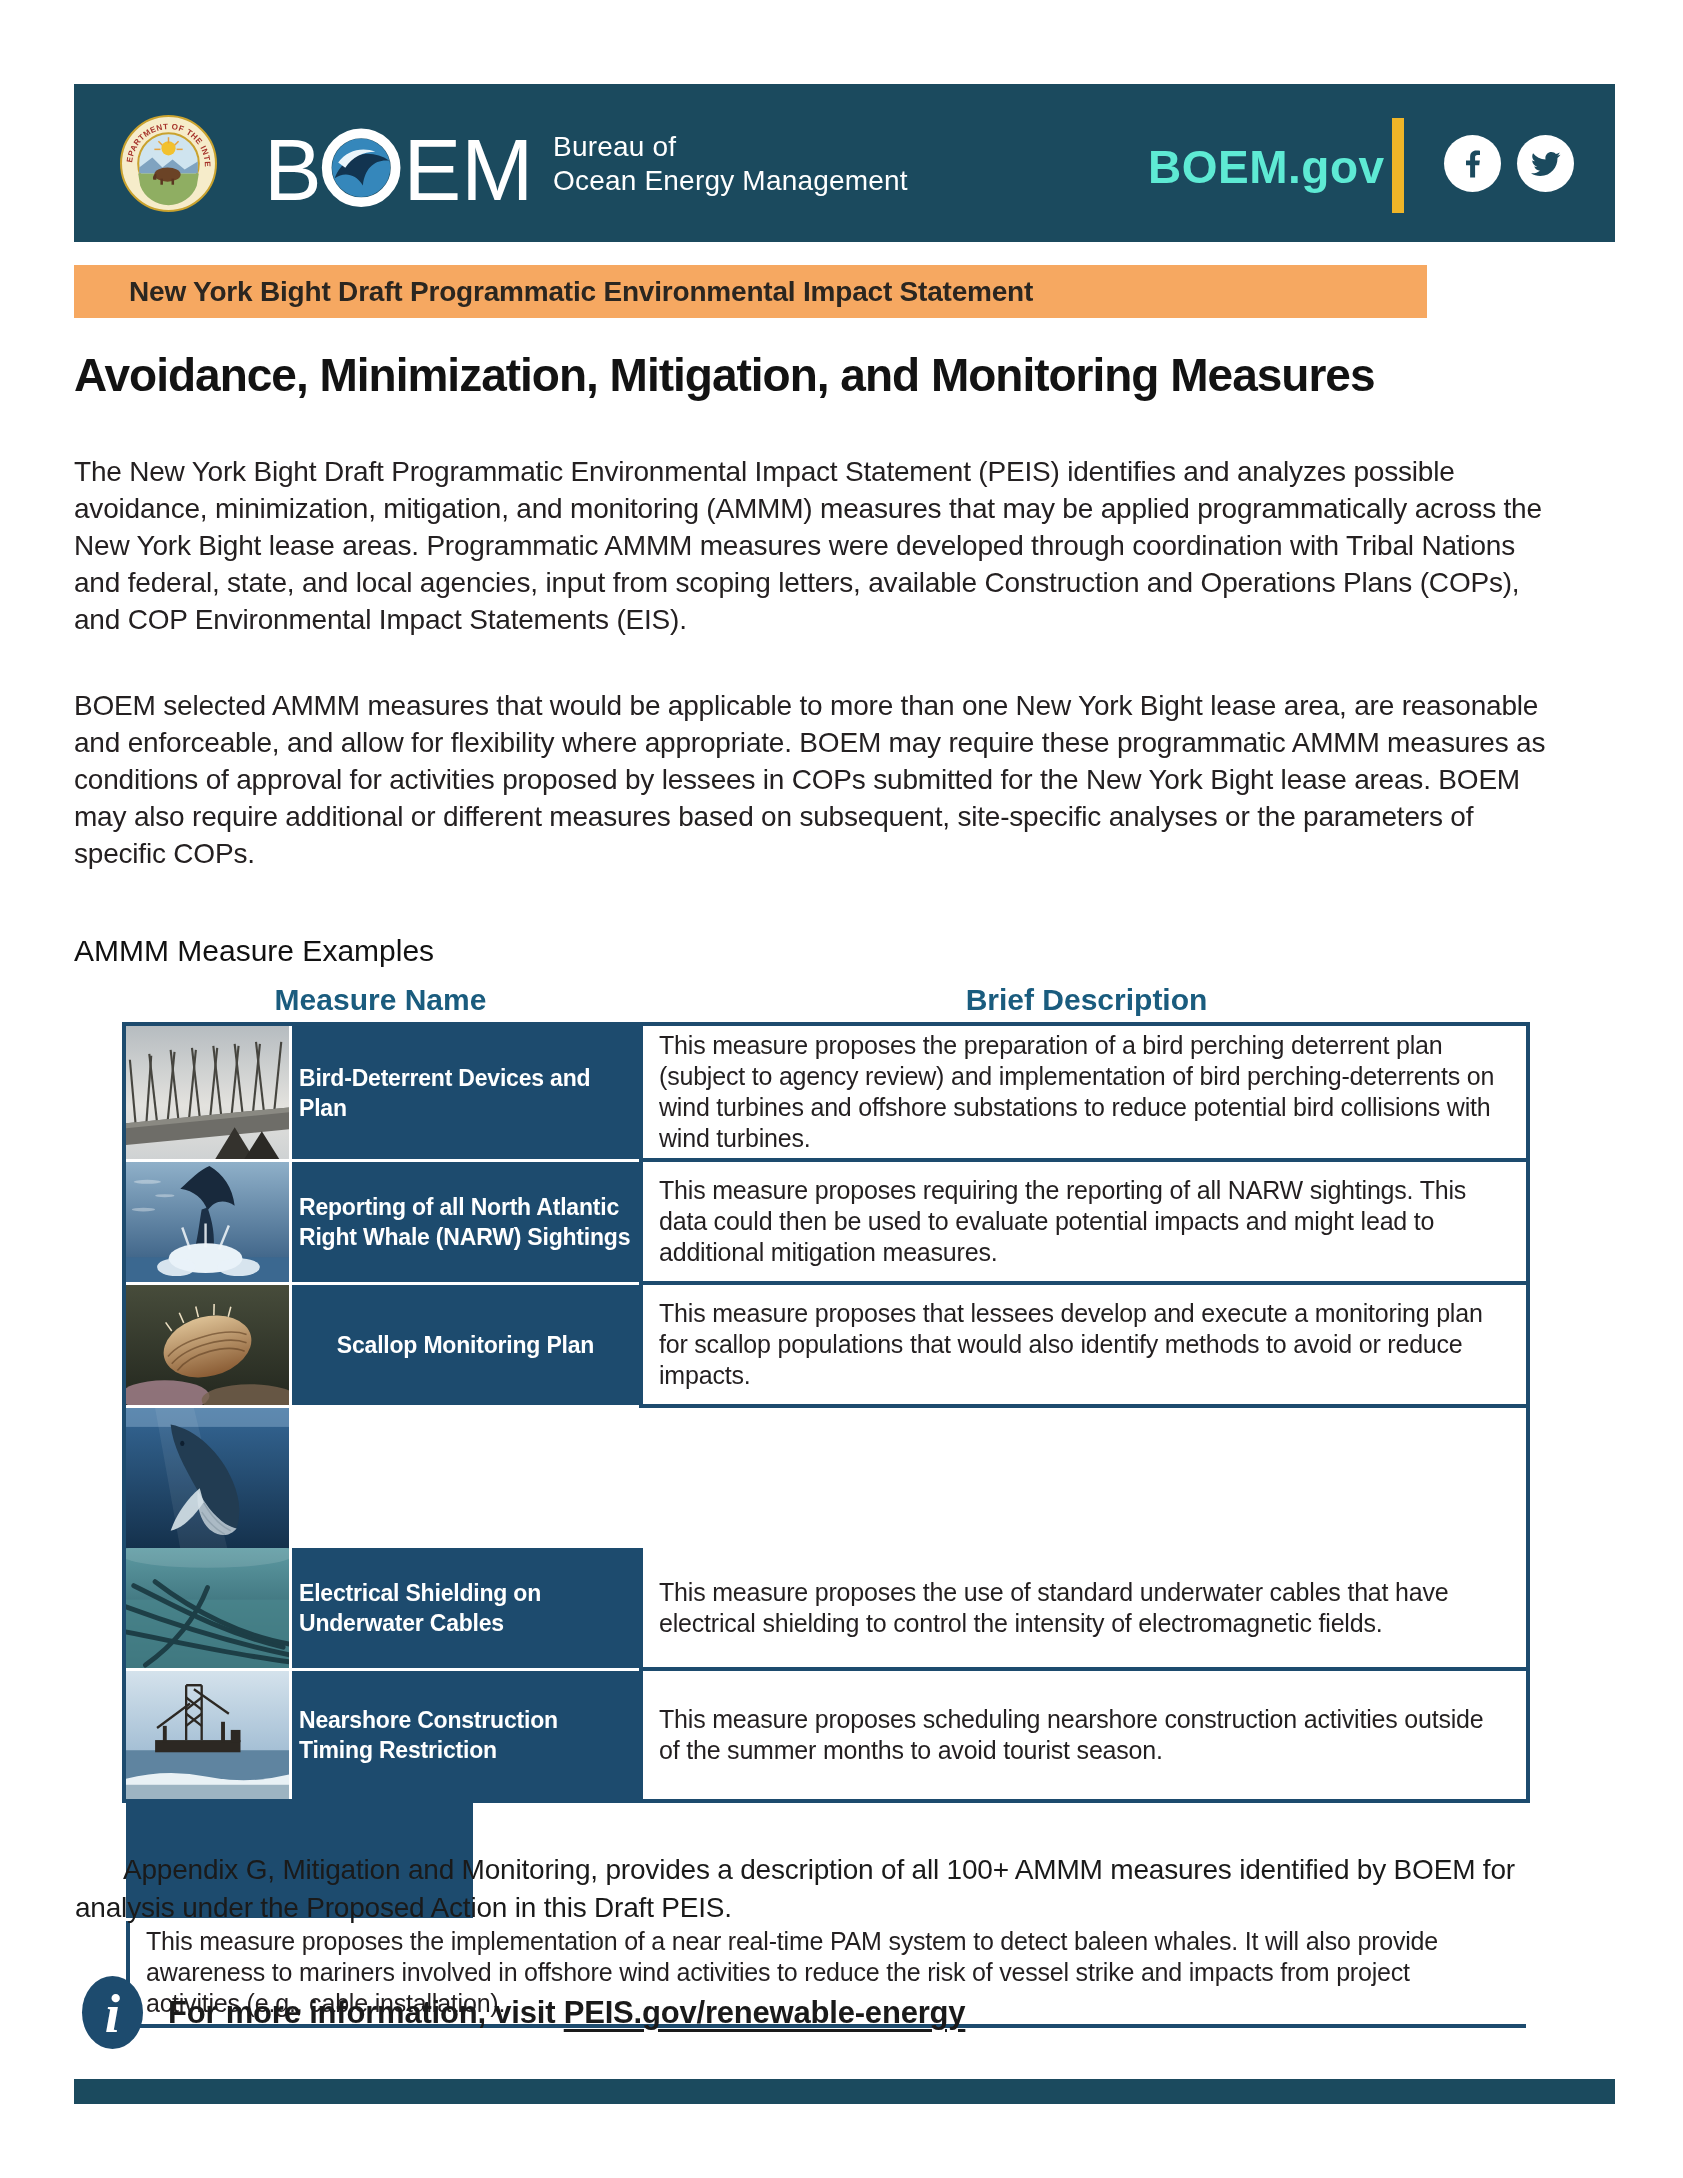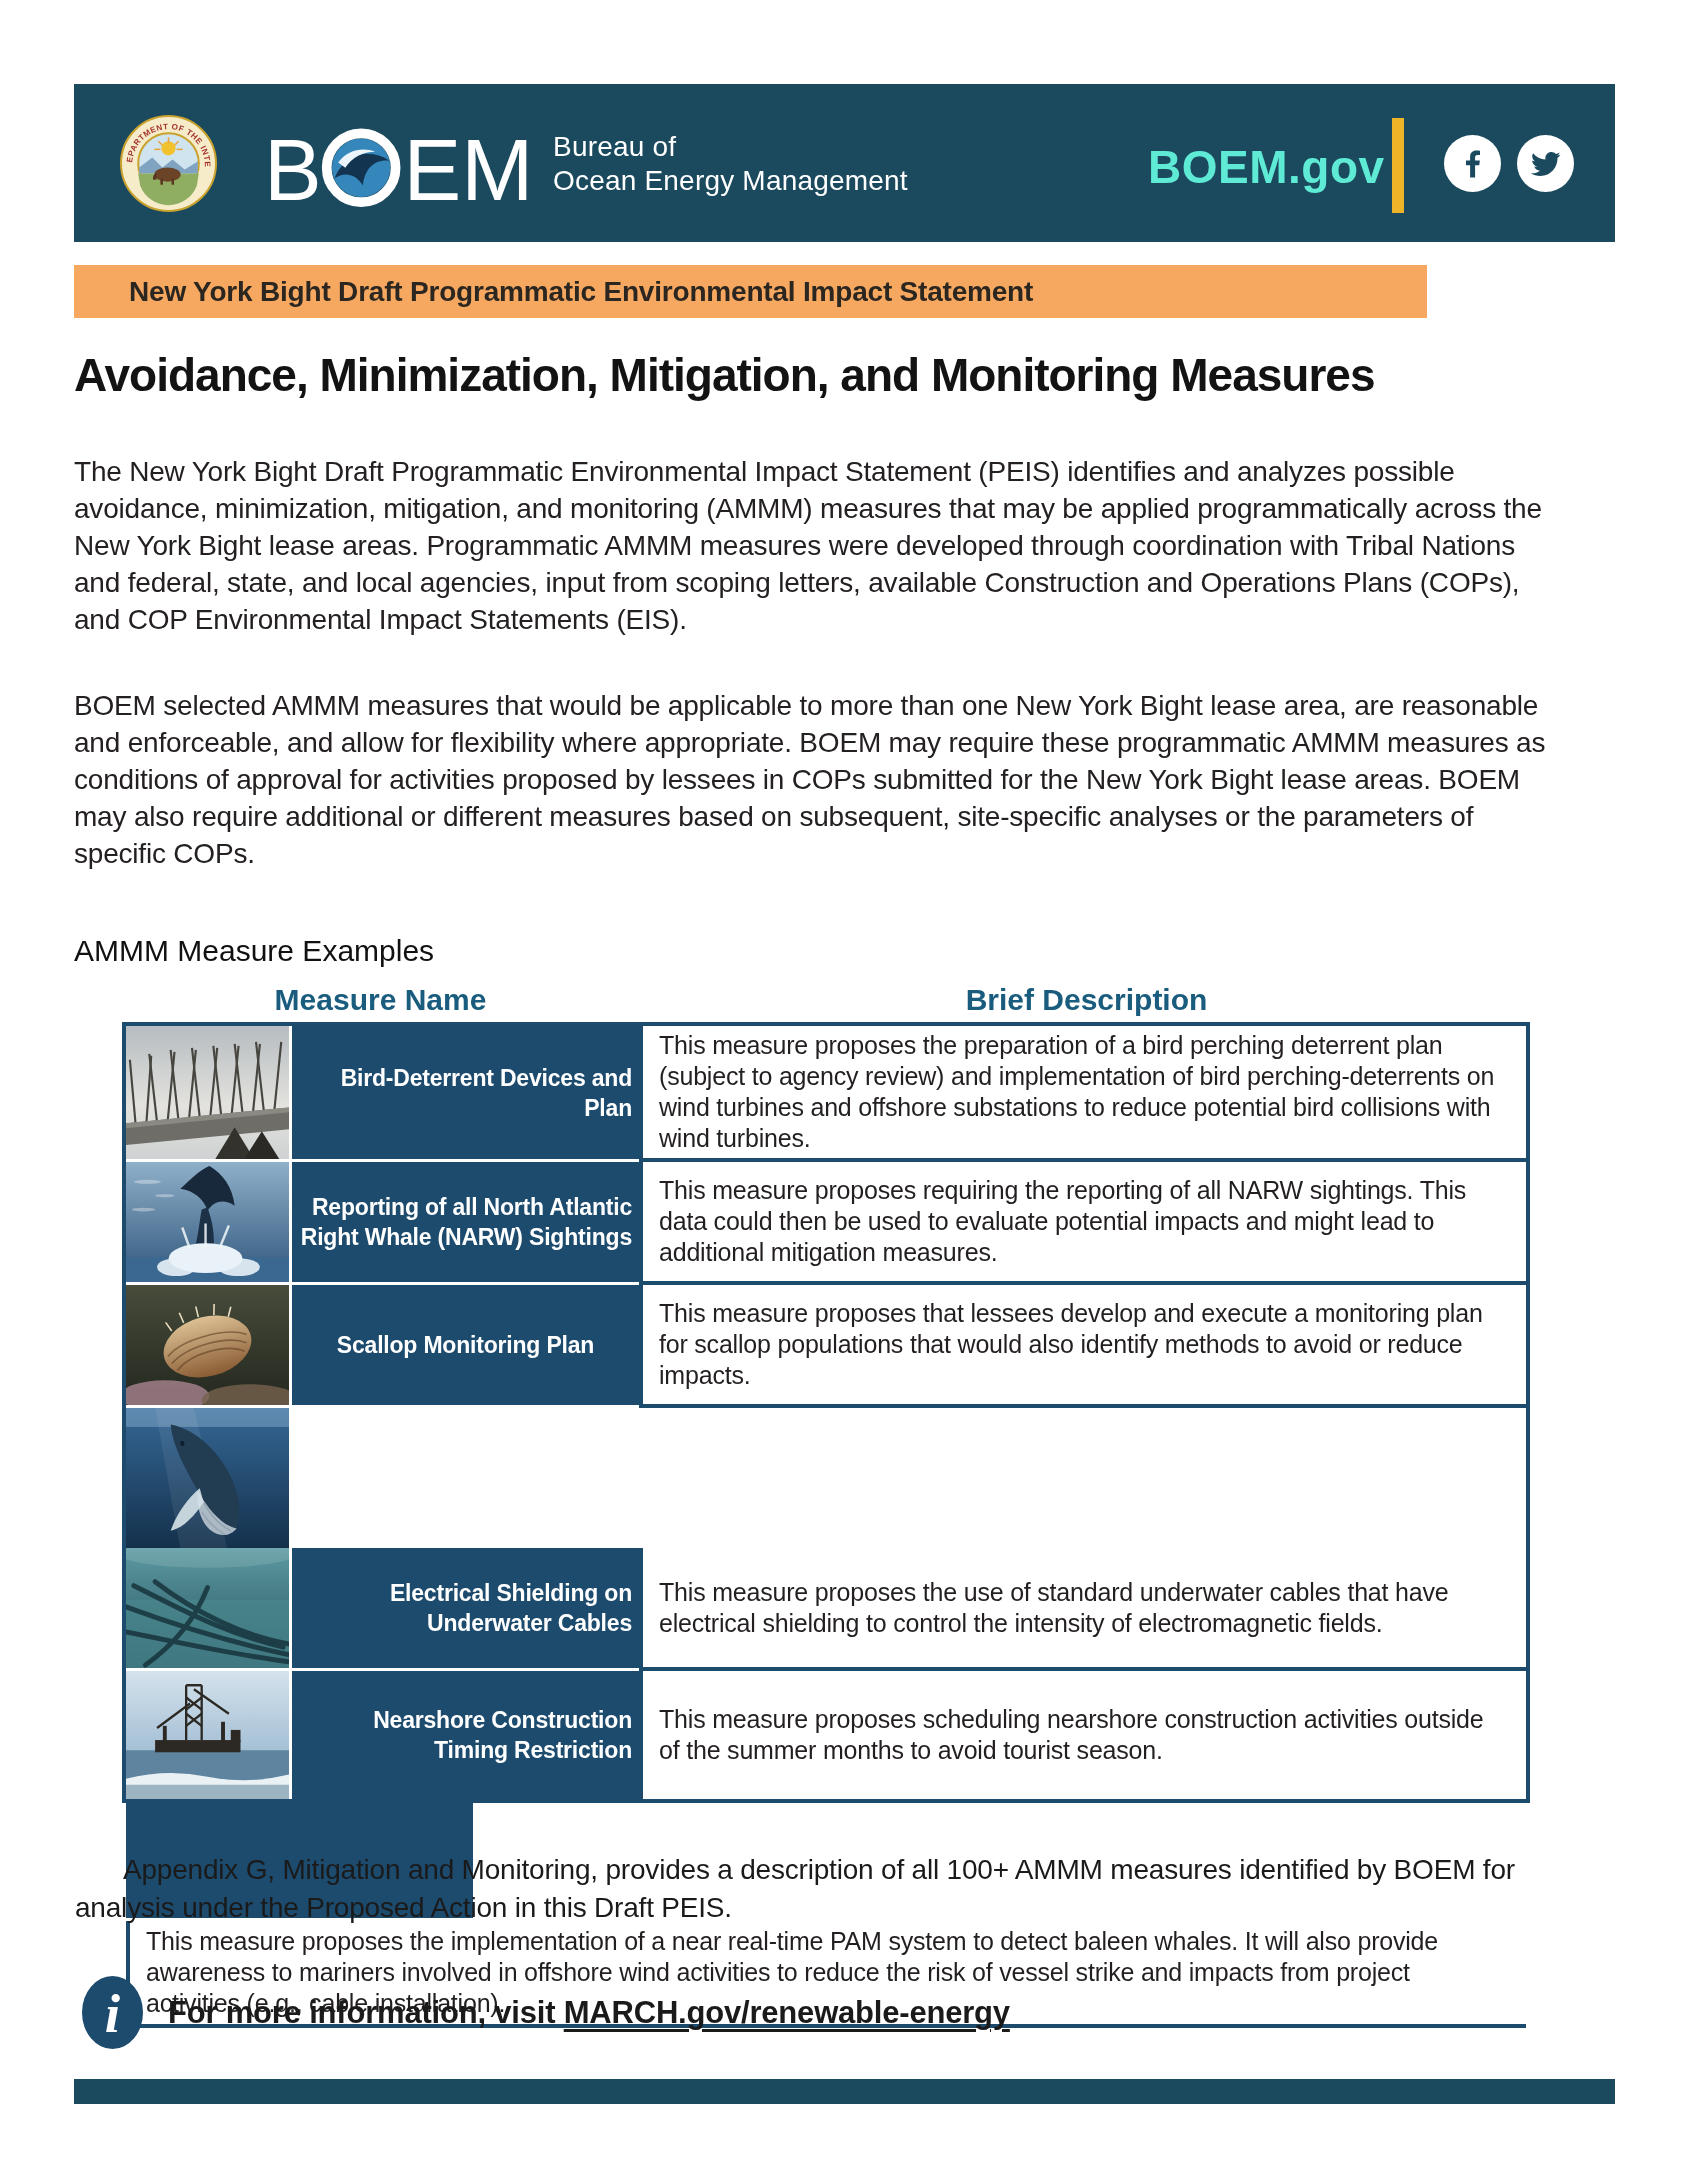--- a/index.html
+++ b/index.html
@@ -32,21 +32,21 @@
   
   .section-heading { position:absolute; left:74px; top:934px; font-size:30px; font-weight:normal; color:#111; }
   .col-head { position:absolute; top:983px; font-size:30px; font-weight:bold; color:#1A5C7E; text-align:center; }
   .col-head.measure { left:122px; width:517px; }
   .col-head.brief   { left:643px; width:887px; }
 
   .measures-table { position:absolute; left:122px; top:1022px; width:1408px; border:4px solid #1D4B6E; background:#fff; }
   .t-row { display:flex; }
   .cell-img { width:166px; flex:0 0 166px; border-right:3px solid #fff; border-bottom:3px solid #fff; background:#6c8ba3; overflow:hidden; }
   .cell-img svg { display:block; width:100%; height:100%; }
-  .cell-name { width:347px; flex:0 0 347px; background:#1D4B6E; border-bottom:3px solid #fff; color:#fff; font-weight:bold; font-size:23px; line-height:30px; letter-spacing:-0.2px; display:flex; align-items:center; justify-content:center; text-align:right; padding:0 7px; }
+  .cell-name { width:347px; flex:0 0 347px; background:#1D4B6E; border-bottom:3px solid #fff; color:#fff; font-weight:bold; font-size:23px; line-height:30px; letter-spacing:-0.2px; display:flex; align-items:center; justify-content:center; text-align:left; padding:0 7px; }
   .cell-desc { flex:1; border-left:4px solid #1D4B6E; border-bottom:4px solid #1D4B6E; background:#fff; display:flex; align-items:center; padding:5px 16px; font-size:25px; line-height:31px; color:#231F20; letter-spacing:-0.2px; }
   .t-row:last-child .cell-img, .t-row:last-child .cell-name, .t-row:last-child .cell-desc { border-bottom:none; }
   .r1 { height:136px; } .r2 { height:123px; } .r3 { height:123px; }
   .r4 { height:140px;flex-direction:column; } .r5 { height:123px; } .r6 { height:128px; }
 
   
   .appendix-note { position:absolute; left:75px; top:1851px; width:1445px; font-size:28px; line-height:38px; color:#1a1a1a; text-indent:48px; letter-spacing:-0.2px; }
   .info-row { position:absolute; left:81px; top:1975px; display:flex; align-items:center; }
   .info-icon { width:63px; height:75px; flex:0 0 63px; }
   .info-text { margin-left:24px; font-size:31px; font-weight:bold; color:#1a1a1a; letter-spacing:-0.2px; }
@@ -346,18 +346,18 @@
     </div>
   </div>
 
   <p class="appendix-note">Appendix G, Mitigation and Monitoring, provides a description of all 100+ AMMM measures identified by BOEM for analysis under the Proposed Action in this Draft PEIS.</p>
 
   <div class="info-row">
     <svg class="info-icon" viewBox="0 0 64 76">
       <ellipse cx="32" cy="38" rx="31" ry="37" fill="#1D4B6E"></ellipse>
       <text x="32" y="58" text-anchor="middle" font-family="Liberation Serif, serif" font-style="italic" font-weight="bold" font-size="56" fill="#ffffff">i</text>
     </svg>
-    <div class="info-text"><span>For more information, visit </span><span class="link">MARCH.gov/renewable-energy</span></div>
+    <div class="info-text"><span>For more information, visit </span><span class="link">PEIS.gov/renewable-energy</span></div>
   </div>
 
   <div class="footer-bar"></div>
 </div>
 
 
 </body></html>

